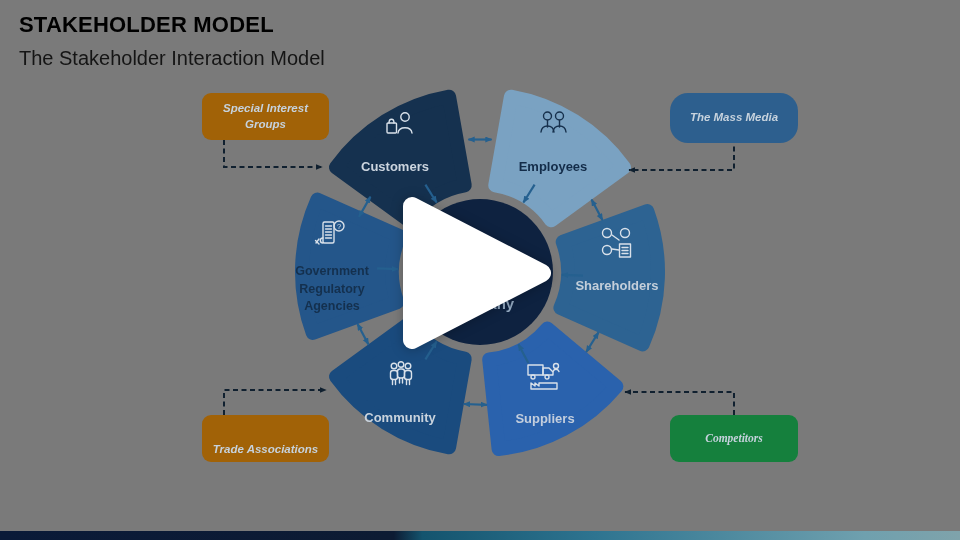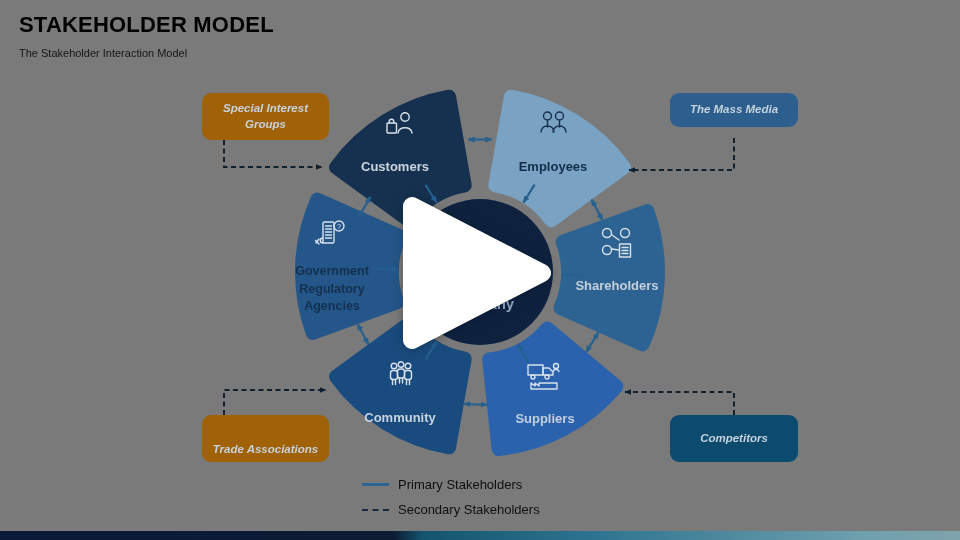--- a/index.html
+++ b/index.html
@@ -6,42 +6,42 @@
   .stage{
     position:relative;width:960px;height:540px;overflow:hidden;
     background:#7a7a7a;font-family:"Liberation Sans",sans-serif;
   }
   .title{
     position:absolute;left:19px;top:12px;margin:0;
     font-size:22px;font-weight:800;color:#000000;letter-spacing:.2px;
   }
   .subtitle{
     position:absolute;left:19px;top:47px;
-    font-size:11px;font-weight:400;color:#151515;
+    font-size:20px;font-weight:400;color:#151515;
   }
   .wheel{position:absolute;left:150px;top:85px;width:660px;height:385px;}
   svg text{font-family:"Liberation Sans",sans-serif;}
   .seglabel{font-size:13px;font-weight:700;text-anchor:middle;}
   .govlabel{font-size:12.5px;font-weight:700;text-anchor:middle;fill:#14304e;}
   .centerlabel{font-size:15px;font-weight:700;text-anchor:middle;fill:#93a9c0;}
   .ic{fill:none;stroke-width:1.4;stroke-linecap:round;stroke-linejoin:round;}
   .ic-light{stroke:#d9e1ea;}
   .ic-dark{stroke:#16304c;}
   .connector{fill:none;stroke:#10202f;stroke-width:2;stroke-dasharray:5 3.5;}
   .sbox{
     position:absolute;display:flex;align-items:center;justify-content:center;
     text-align:center;border-radius:9px;
     font-size:11.5px;font-weight:700;font-style:italic;line-height:1.35;
     color:#c6d2dd;padding:4px 10px;box-sizing:border-box;
   }
   .sbox-dark{background:#a16207;margin-left:40px;}
   .sbox-mid{background:#2d5f8e;}
-  .sbox-comp{background:#0c4a6e;}
+  .sbox-comp{background:#15803d;font-family:Liberation Serif, serif;}
   .box-sig{left:162px;top:93px;width:127px;height:47px;}
-  .box-media{left:670px;top:93px;width:128px;height:34px;}
+  .box-media{left:670px;top:93px;width:128px;height:50px;border-radius:18px;}
   .box-trade{left:162px;top:415px;width:127px;height:47px;align-items:flex-end;}
   .box-comp{left:670px;top:415px;width:128px;height:47px;}
   .legend{position:absolute;left:362px;top:472px;}
   .legend-row{display:flex;align-items:center;gap:9px;height:25px;}
   .swatch-solid{width:27px;height:3px;background:#2e6494;}
   .swatch-dashed{width:27px;height:0;border-top:2.5px dashed #16293e;}
   .legend-label{font-size:13px;color:#0f0f0f;}
   .playbtn{
     position:absolute;left:392px;top:186px;width:180px;height:176px;
     filter:drop-shadow(0 1px 6px rgba(0,0,0,.25));cursor:pointer;
@@ -165,29 +165,19 @@
   <div class="sbox sbox-mid box-media">
     <span>The Mass Media</span>
   </div>
   <div class="sbox sbox-dark box-trade">
     <span>Trade Associations</span>
   </div>
   <div class="sbox sbox-comp box-comp">
     <span>Competitors</span>
   </div>
 
-  <div class="legend">
-    <div class="legend-row">
-      <span class="swatch-solid"></span>
-      <span class="legend-label">Primary Stakeholders</span>
-    </div>
-    <div class="legend-row">
-      <span class="swatch-dashed"></span>
-      <span class="legend-label">Secondary Stakeholders</span>
-    </div>
-  </div>
 
   <svg class="playbtn" viewBox="0 0 180 176">
     <path d="M20,20 L150,87 L20,154 Z" fill="#ffffff" stroke="#ffffff" stroke-width="18" stroke-linejoin="round"></path>
   </svg>
 
   <div class="footer-bar"></div>
 </div>
 
 </body></html>

